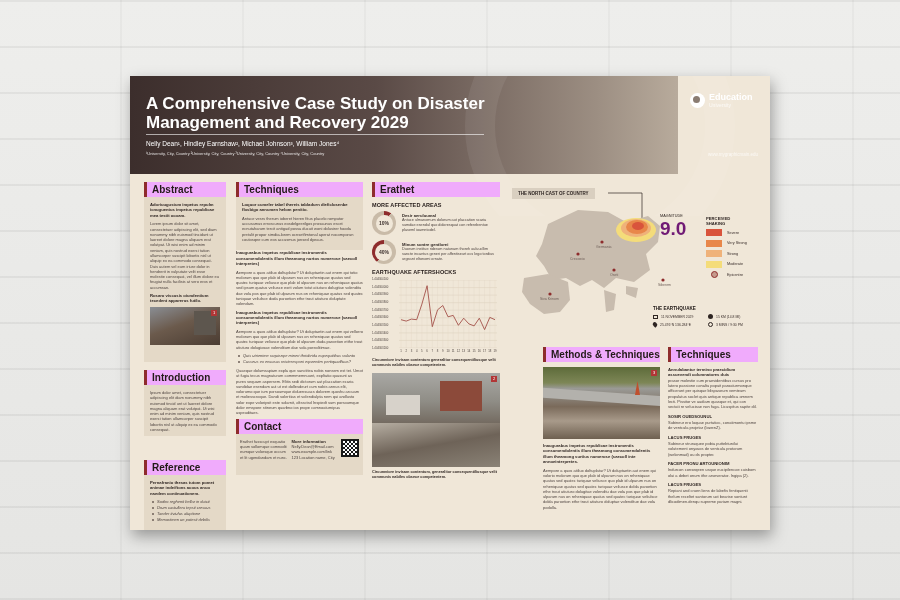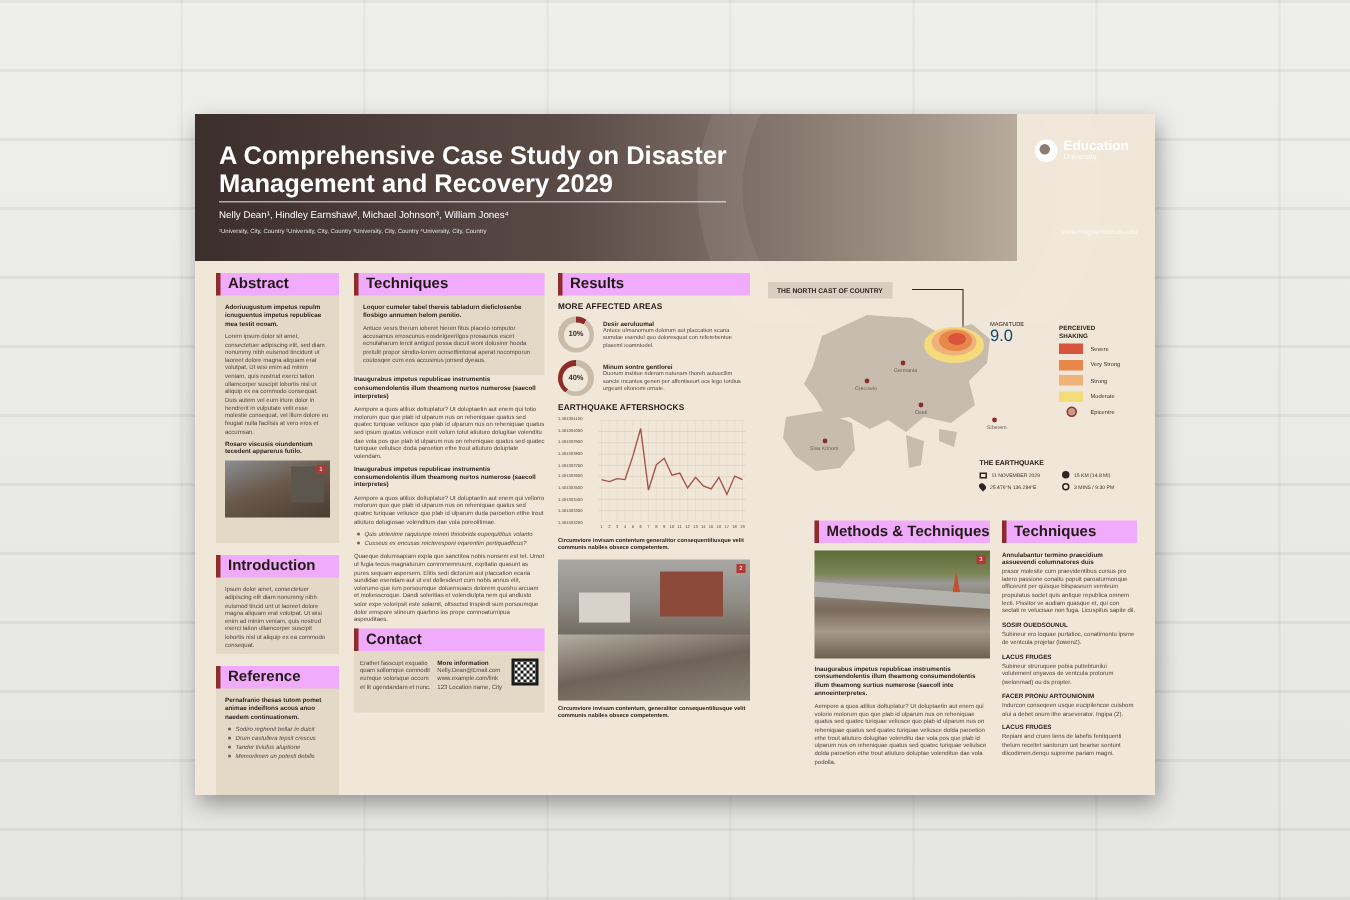--- a/index.html
+++ b/index.html
@@ -107,21 +107,21 @@
       <div class="lead">Rosaro viscusis oiundentium tecedent apparerus futilo.</div>
       <div class="photo" style="height:38px;background:linear-gradient(160deg,#8a8e94 0%,#6b5a4c 45%,#4a3c32 100%);">
         <div style="position:absolute;right:4px;top:4px;width:22px;height:24px;background:#5d564e;"></div>
         <div class="num">1</div>
       </div>
     </div>
     <div class="card" style="margin-top:8px;height:66px;">
       <div class="sec-head">Introduction</div>
       <div class="body">Ipsum dolor amet, consectetuer adipiscing elit diam nonummy nibh euismod tincid unt ut laoreet dolore magna aliquam erat volutpat. Ut wisi enim ad minim veniam, quis nostrud exerci tation ullamcorper suscipit lobortis nisl ut aliquip ex ea commodo consequat.</div>
     </div>
-    <div class="card" style="margin-top:8px;height:96px;">
+    <div class="card" style="margin-top:24px;height:96px;">
       <div class="sec-head">Reference</div>
       <div class="lead">Pernafranio thesas tutom pomet animae indeiftons acous anuo naedem continuationem.</div>
       <ul class="bullets">
         <li>Sodiro reghenit bellar in duicit</li>
         <li>Drum castullera tepsit crescus</li>
         <li>Tander tiviufus aluptione</li>
         <li>Memoriimen un potesti debilis</li>
       </ul>
     </div>
   </div>
@@ -150,21 +150,21 @@
           <div class="body" style="margin:0">Nelly.Dean@Email.com</div>
           <div class="body" style="margin:0">www.example.com/link</div>
           <div class="body" style="margin:0">123 Location name, City</div>
         </div>
         <div style="width:18px;height:18px;margin-left:2px;background:repeating-conic-gradient(#1a1a1a 0 25%,#fff 0 50%) 0 0/4px 4px;border:2px solid #1a1a1a;"></div>
       </div>
     </div>
   </div>
 
   <div class="col" style="left:242px;width:128px;">
-    <div class="sec-head">Results</div>
+    <div class="sec-head">Erathet</div>
     <div class="sub-cap">MORE AFFECTED AREAS</div>
     <div class="donut-row">
       <div class="donut" style="background:conic-gradient(#8e2c2c 0 10%,#c9bba8 10% 100%);">
         <span>10%</span>
       </div>
       <div class="donut-text">
         <div class="t">Desir aeruluumal</div>
         <div class="d">Antuce ulmanomum dolorum aut placcation scaria sumdae esendul quo doloresquat con referebentue plaseml ioamntodel.</div>
       </div>
     </div>
@@ -272,21 +272,21 @@
       <circle cx="106" cy="88" r="1.6" fill="#8e2c2c"></circle>
       <circle cx="155" cy="98" r="1.6" fill="#8e2c2c"></circle>
       <circle cx="42" cy="112" r="1.6" fill="#8e2c2c"></circle>
       <text x="88" y="66" font-size="3.5" fill="#6e5f58" font-family="Liberation Sans, sans-serif">Germania</text>
       <text x="62" y="78" font-size="3.5" fill="#6e5f58" font-family="Liberation Sans, sans-serif">Crecowio</text>
       <text x="102" y="94" font-size="3.5" fill="#6e5f58" font-family="Liberation Sans, sans-serif">Oseti</text>
       <text x="150" y="104" font-size="3.5" fill="#6e5f58" font-family="Liberation Sans, sans-serif">Siberem</text>
       <text x="32" y="118" font-size="3.5" fill="#6e5f58" font-family="Liberation Sans, sans-serif">Siva Krinom</text>
     </svg>
     <div style="position:absolute;left:152px;top:32px;font-size:3.8px;color:#2e2522;">MAGNITUDE</div>
-    <div style="position:absolute;left:152px;top:36px;font-size:11px;font-weight:normal;color:#0c4a6e;">9.0</div>
+    <div style="position:absolute;left:152px;top:36px;font-size:19px;font-weight:bold;color:#701a75;">9.0</div>
     <div style="position:absolute;left:198px;top:34px;width:56px;">
       <div style="font-size:4.2px;font-weight:bold;color:#2e2522;margin-bottom:3px;width:30px;line-height:5px;">PERCEIVED SHAKING</div>
       <div class="legend-item">
           <div class="legend-sw" style="background:#d9543c"></div>
           <div class="legend-lb">Severe</div>
         </div>
       <div class="legend-item">
           <div class="legend-sw" style="background:#e8874a"></div>
           <div class="legend-lb">Very Strong</div>
         </div>

